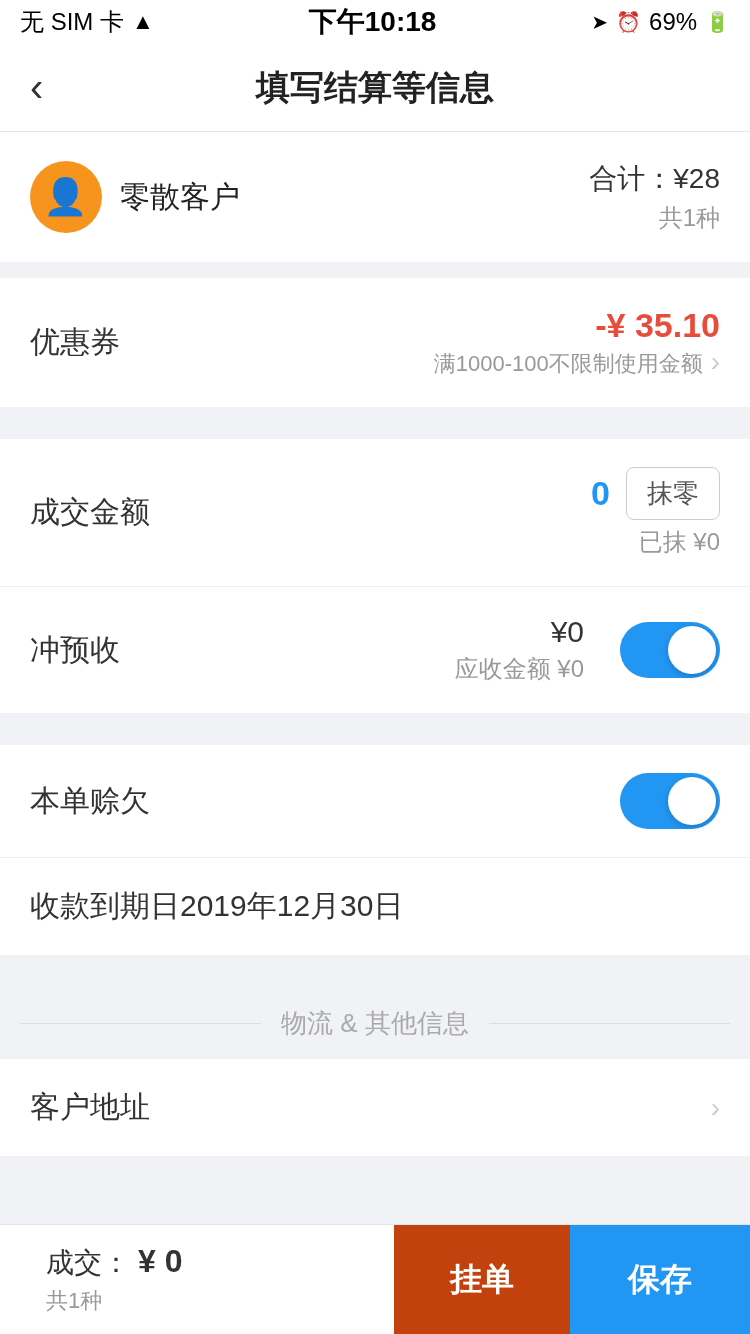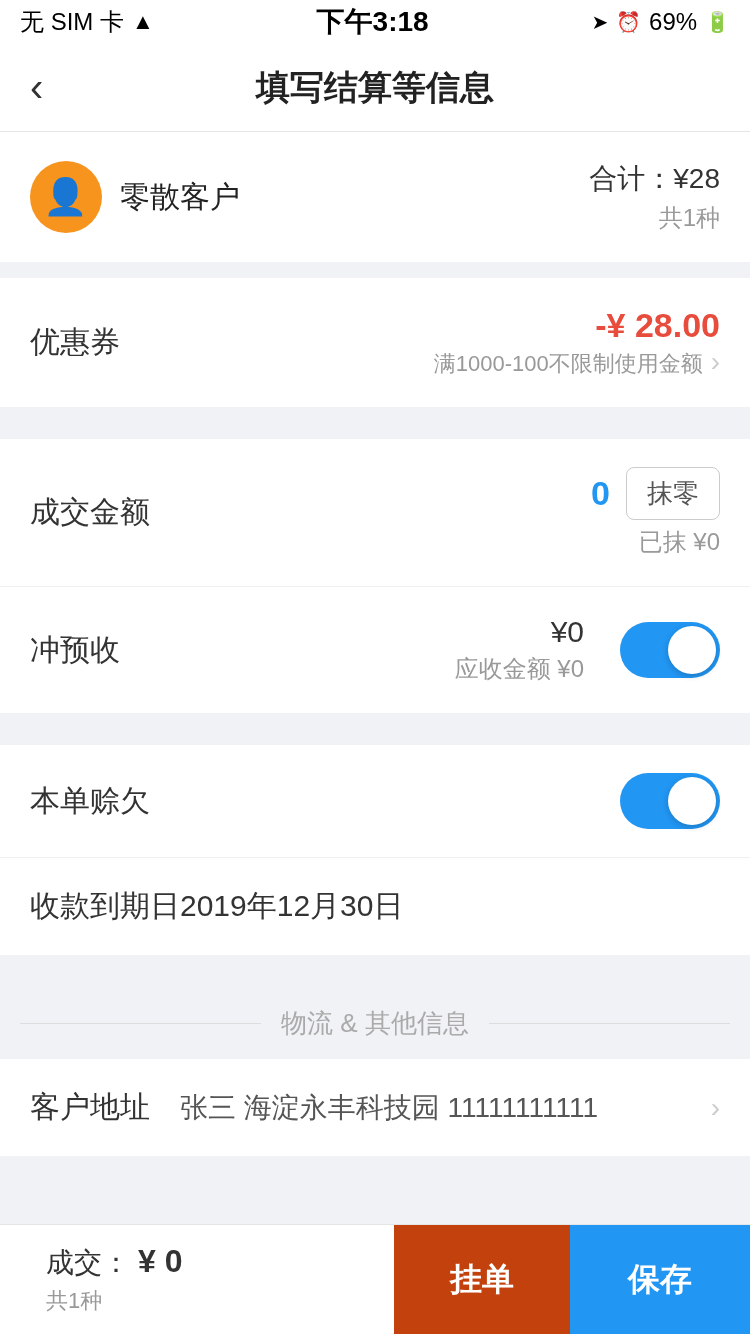--- a/index.html
+++ b/index.html
@@ -245,21 +245,21 @@
     }
   </style>
 </head>
 <body>
 
 <div class="status-bar">
   <div class="status-left">
     <span>无 SIM 卡</span>
     <span class="wifi-icon">▲</span>
   </div>
-  <div style="font-size:28px;font-weight:600;">下午3:18</div>
+  <div style="font-size:28px;font-weight:600;">下午10:18</div>
   <div class="status-right">
     <span style="font-size:20px;">➤</span>
     <span style="font-size:20px;">⏰</span>
     <span>69%</span>
     <span style="font-size:20px;">🔋</span>
   </div>
 </div>
 
 <div class="nav-bar">
   <span class="nav-back">‹</span>
@@ -276,21 +276,21 @@
   <div class="customer-right">
     <div class="customer-total">合计：¥28</div>
     <div class="customer-count">共1种</div>
   </div>
 </div>
 
 <div class="section">
   <div class="form-row">
     <span class="row-label">优惠券</span>
     <div class="coupon-right">
-      <div class="coupon-discount">-¥ 28.00</div>
+      <div class="coupon-discount">-¥ 35.10</div>
       <div style="display:flex;align-items:center;margin-left:21px;">
         <span class="coupon-desc">满1000-100不限制使用金额</span>
         <span class="chevron">›</span>
       </div>
     </div>
   </div>
 </div>
 
 <div class="divider-section"></div>
 
@@ -341,21 +341,20 @@
 
 <div class="logistics-header">
   <div class="logistics-line"></div>
   <span class="logistics-title">物流 &amp; 其他信息</span>
   <div class="logistics-line"></div>
 </div>
 
 <div class="section">
   <div class="address-row">
     <span class="address-label">客户地址</span>
-    <span class="address-value">张三 海淀永丰科技园 11111111111</span>
     <span class="address-chevron">›</span>
   </div>
 </div>
 
 <div class="empty-space"></div>
 
 <div class="bottom-bar">
   <div class="bottom-summary">
     <div style="display:flex;align-items:baseline;gap:8px;">
       <span style="font-size:28px;color:#333;">成交：</span>

